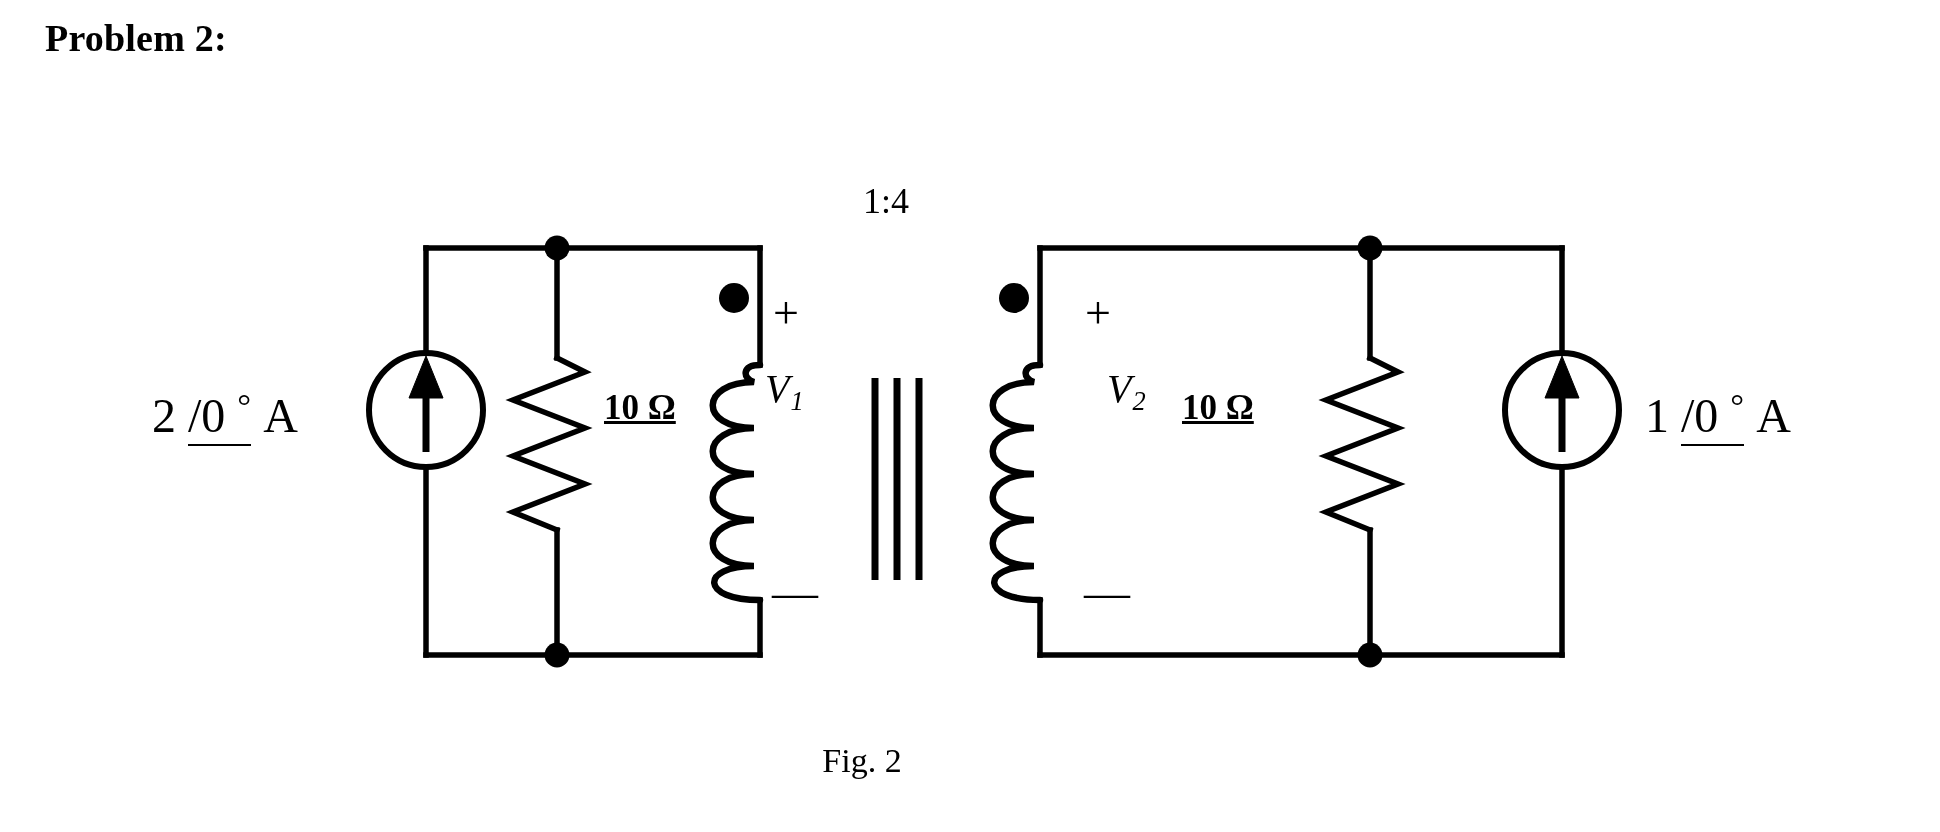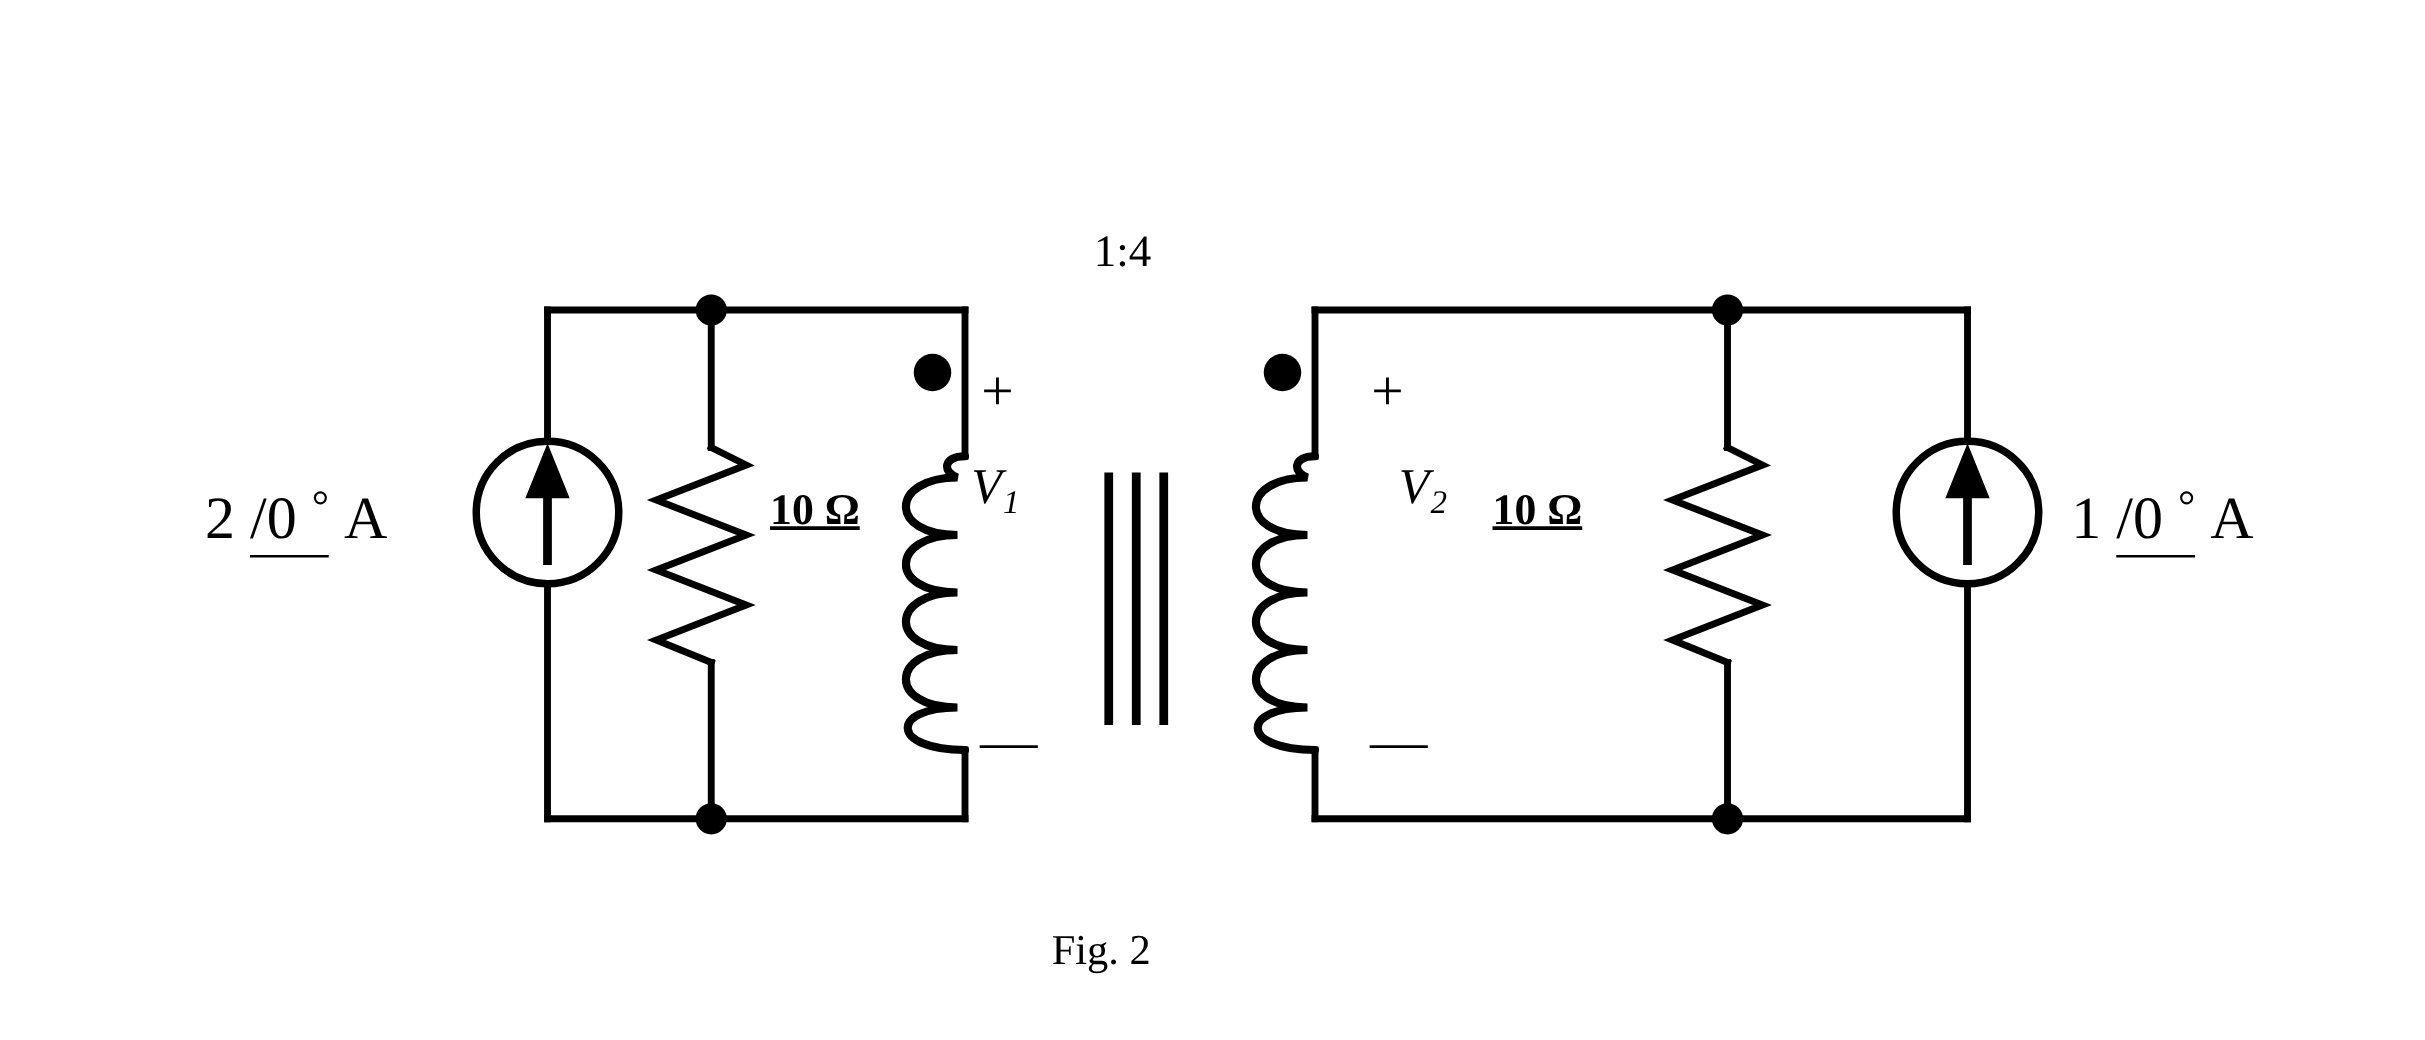--- a/index.html
+++ b/index.html
@@ -56,27 +56,26 @@
   }
 
   
   .fig-caption {
     position: absolute;
     left: 0;
     top: 742px;
     width: 1724px;
     text-align: center;
     font-size: 34px;
-    padding-left: 19px;
   }
 
   
   .circuit-wrap {
     position: absolute;
-    left: 12px;
+    left: 0;
     top: 160px;
     width: 1920px;
     height: 580px;
   }
   svg.circuit {
     display: block;
     width: 1940px;
     height: 580px;
   }
 
@@ -131,20 +130,21 @@
     font-size: 46px;
     font-weight: normal;
     line-height: 1;
   }
 </style>
 </head>
 <body>
 
 <div class="page">
 
+  <div class="problem-title">Problem 2:</div>
 
 
   <div class="circuit-wrap">
 
     <svg class="circuit" viewBox="0 0 1940 580" xmlns="http://www.w3.org/2000/svg">
 
       <g fill="none" stroke="#000000" stroke-width="5.5" stroke-linecap="square">
 
         <path d="M 426 88 L 760 88"></path>
 

